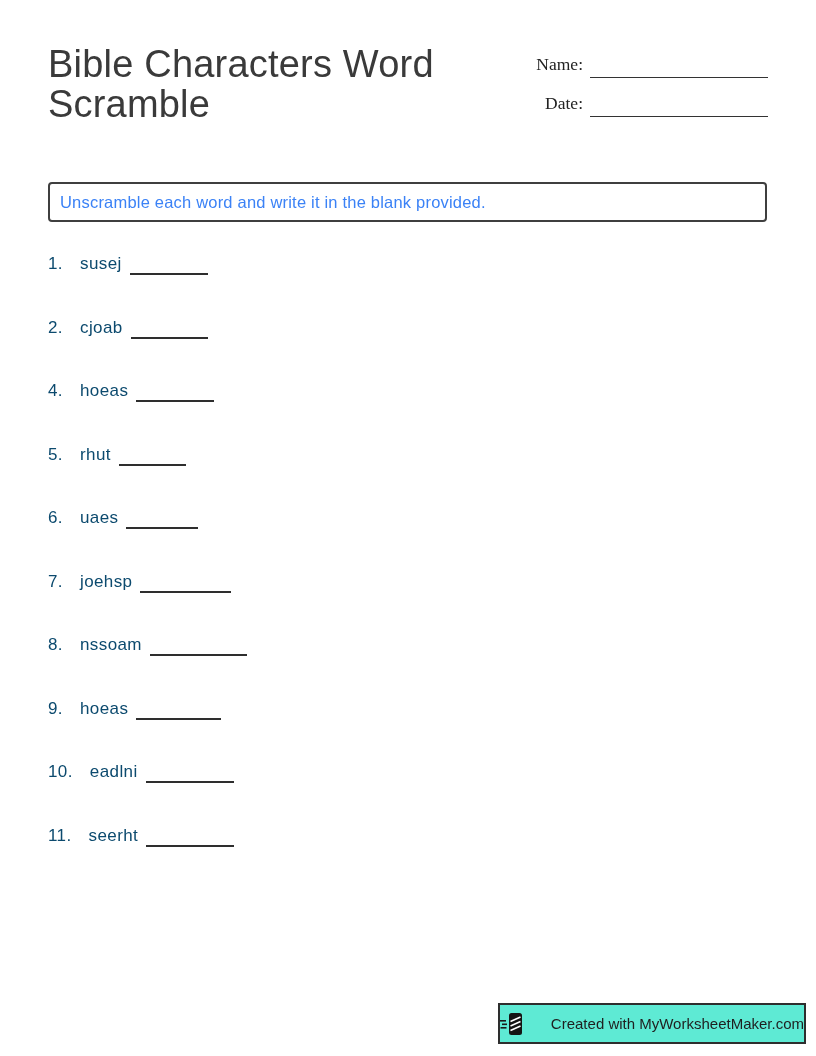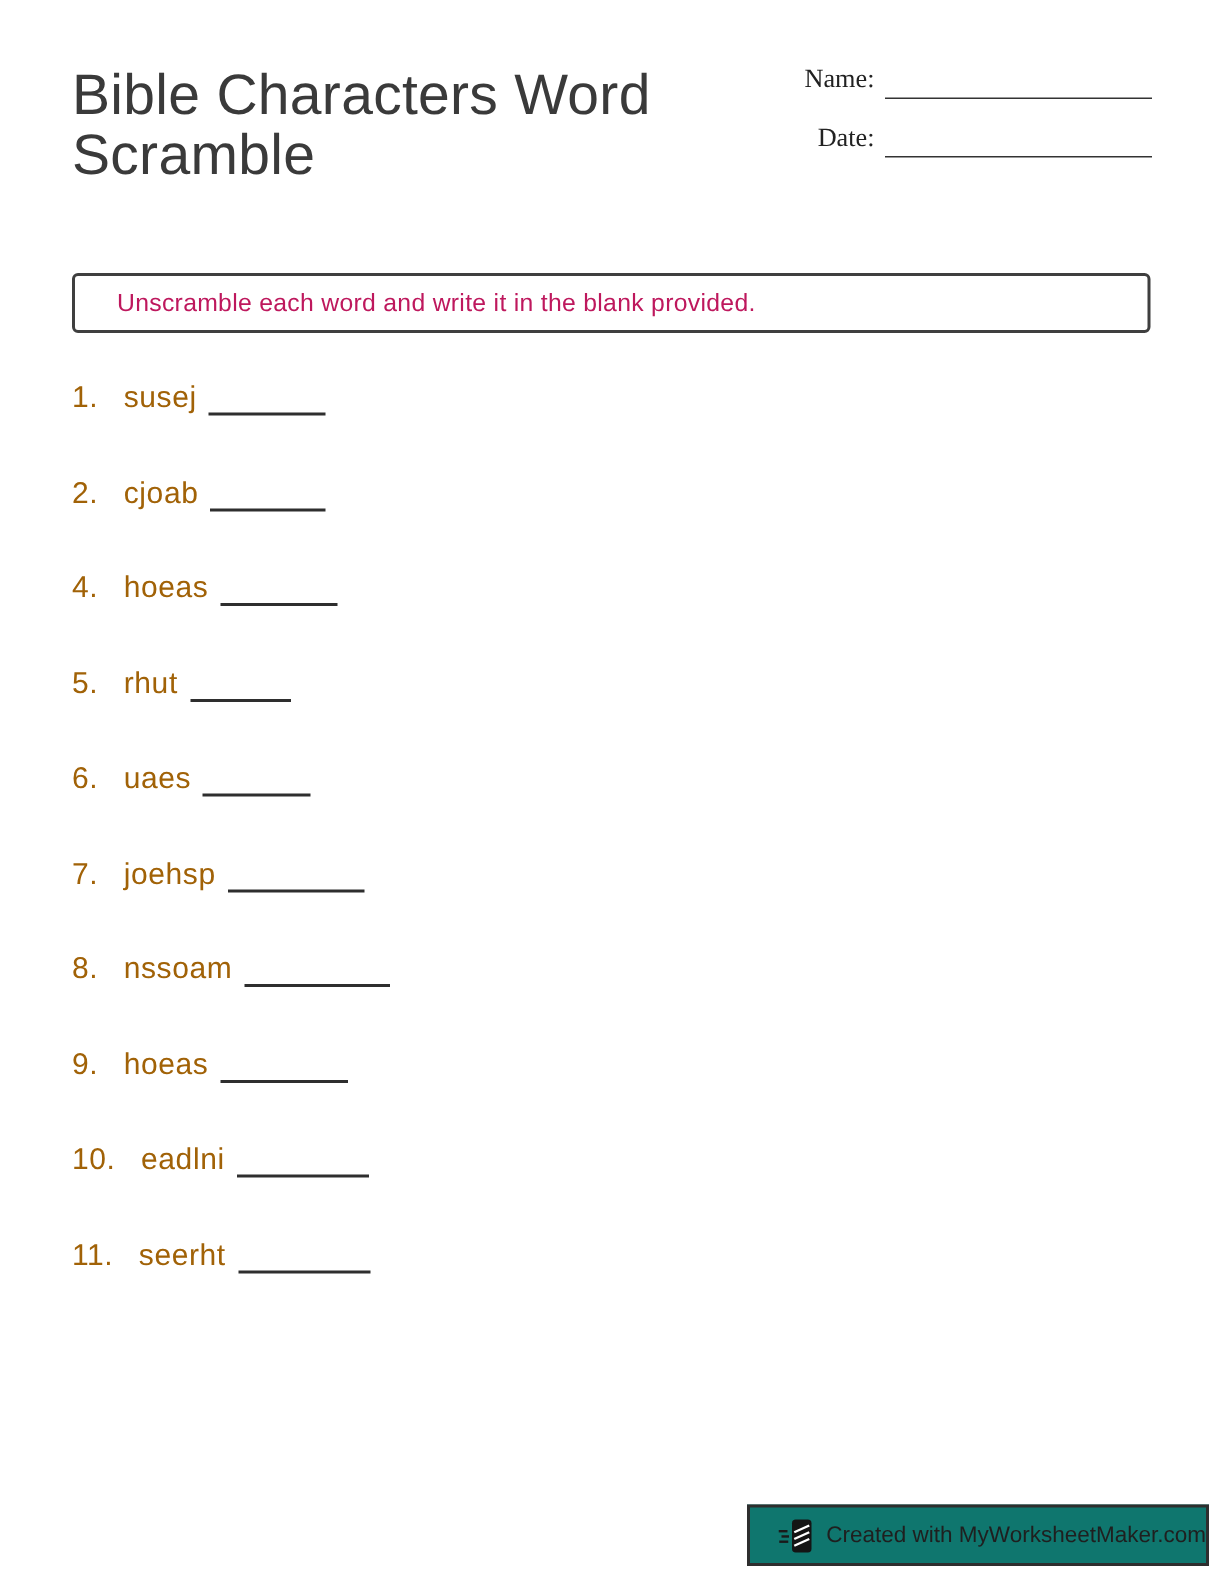--- a/index.html
+++ b/index.html
@@ -23,21 +23,21 @@
     line-height: 40px;
     font-weight: 400;
     letter-spacing: 0.2px;
     color: #3a3a3a;
     margin: 0;
   }
 
   .name-date {
     position: absolute;
     left: 528px;
-    top: 42px;
+    top: 54px;
     width: 240px;
     font-family: "Liberation Serif", "DejaVu Serif", serif;
     font-size: 17.5px;
     color: #222222;
   }
   .nd-row { position: relative; height: 26px; margin-bottom: 13px; }
   .nd-label { position: absolute; right: 185px; top: 0; white-space: nowrap; }
   .nd-line {
     position: absolute;
     left: 62px;
@@ -49,62 +49,62 @@
   .instruction-box {
     position: absolute;
     left: 48px;
     top: 182px;
     width: 719px;
     height: 40px;
     border: 2px solid #3f3f3f;
     border-radius: 4px;
     display: flex;
     align-items: center;
-    padding-left: 28px;
+    padding-left: 10px;
     font-size: 16.5px;
-    color: #be185d;
+    color: #3b82f6;
     letter-spacing: 0.2px;
   }
 
   .items {
     position: absolute;
     left: 48px;
     top: 254px;
     margin: 0;
     padding: 0;
     list-style: none;
   }
   .item {
     height: 21px;
     margin-bottom: 42.5px;
-    font-size: 20px;
+    font-size: 17px;
     letter-spacing: 0.4px;
-    color: #a16207;
+    color: #0c4a6e;
     white-space: nowrap;
   }
   .num { display: inline-block; min-width: 13px; margin-right: 17px; }
   .word { margin-right: 8px; }
   .blank {
     display: inline-block;
     height: 0;
     border-bottom: 2px solid #2e2e2e;
     vertical-align: -6px;
   }
 
   .credit-badge {
     position: absolute;
     left: 498px;
     top: 1003px;
     width: 308px;
     height: 41px;
     border: 2px solid #2e2e2e;
-    background: #0f766e;
+    background: #5eead4;
     display: flex;
     align-items: center;
-    justify-content: flex-end;
+    justify-content: space-between;
     gap: 8px;
     font-size: 15px;
     color: #1f1f1f;
   }
   .credit-badge svg { display: block; flex: 0 0 auto; }
 </style>
 </head>
 <body>
 
 <div>

